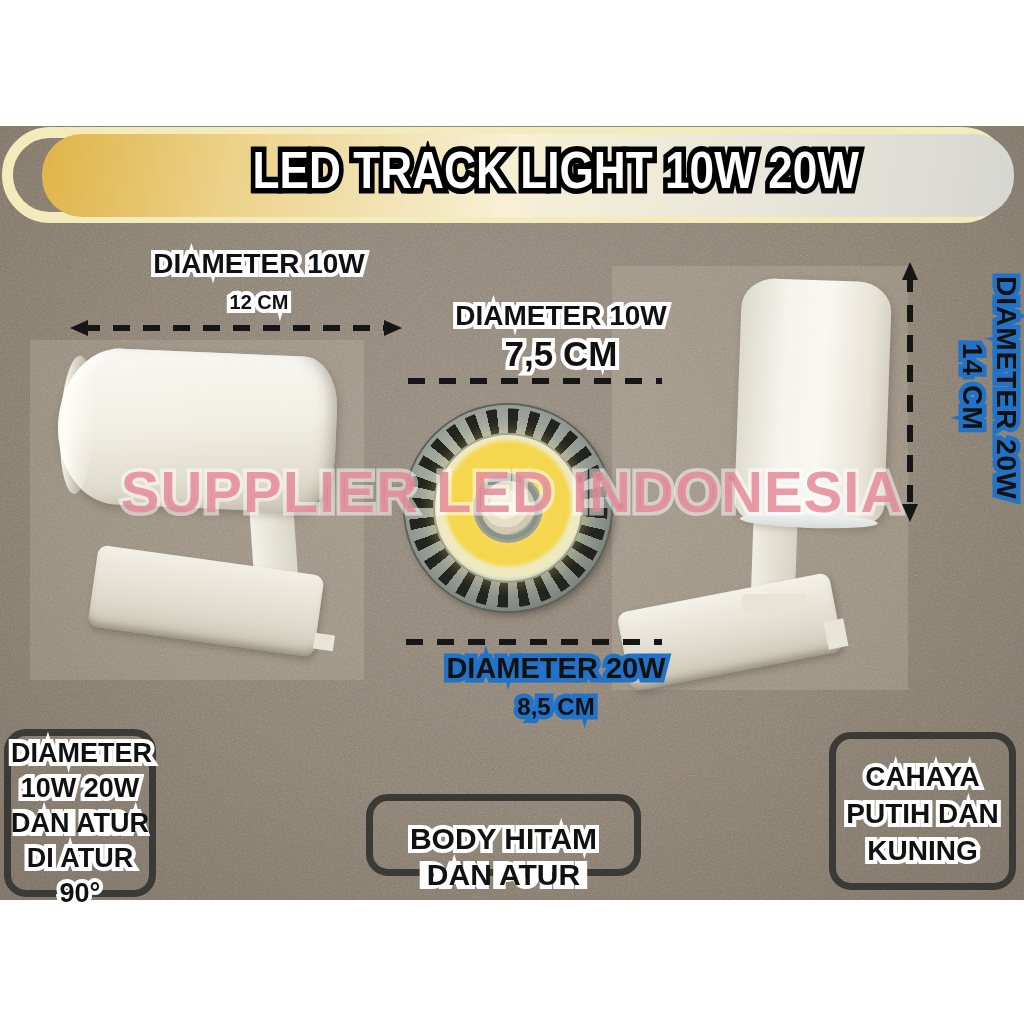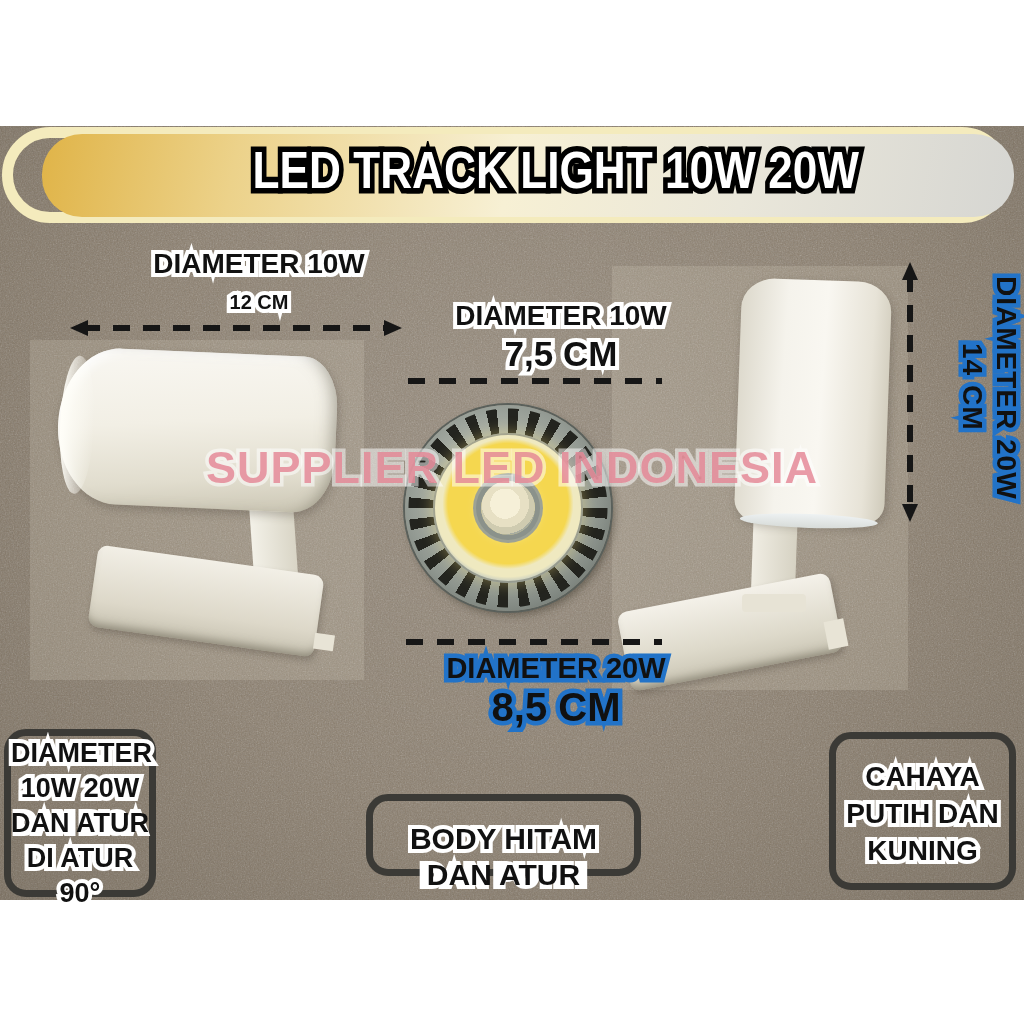--- a/index.html
+++ b/index.html
@@ -42,21 +42,21 @@
   .anno .line { display:block; --fc:#111; --oc:#fff; --ow:8px; }
   .anno-left   { left:80px;  top:246px; width:270px; }
   .anno-left   .l1 { font-size:28px; line-height:36px; }
   .anno-left   .l2 { font-size:20px; line-height:40px; }
   .anno-ctop   { left:380px; top:298px; width:274px; }
   .anno-ctop   .l1 { font-size:28px; line-height:36px; }
   .anno-ctop   .l2 { font-size:35px; line-height:40px; }
   .anno-cbot   { left:372px; top:650px; width:280px; }
   .anno-cbot .line { --oc:#2273c8; --ow:9px; }
   .anno-cbot   .l1 { font-size:29px; line-height:37px; }
-  .anno-cbot   .l2 { font-size:40px; line-height:40px; }
+  .anno-cbot   .l2 { font-size:24px; line-height:40px; }
   .vtext { position:absolute; writing-mode:vertical-rl; --fc:#111; --oc:#2273c8; --ow:9px; font-size:28px; letter-spacing:1px; }
   .anno-right-label { left:946px; top:276px; height:224px; text-align:center; }
   .anno-right-value { left:912px; top:342px; height:90px; text-align:center; }
 
   
   .dashline-h { position:absolute; height:6px;
     background:repeating-linear-gradient(90deg,#161616 0 17px, rgba(0,0,0,0) 17px 31px); }
   .dl-top { left:408px; top:378px; width:210px; }
   .dl-bot { left:406px; top:639px; width:212px; }
   .arrow-h { position:absolute; left:70px; top:320px; width:288px; height:16px; }
@@ -111,22 +111,22 @@
     -webkit-mask:radial-gradient(circle, rgba(0,0,0,0) 0 69px, #000 70px 99px, rgba(0,0,0,0) 100px);
     mask:radial-gradient(circle, rgba(0,0,0,0) 0 69px, #000 70px 99px, rgba(0,0,0,0) 100px); }
   .reflector { position:absolute; left:28px; top:28px; width:150px; height:150px; border-radius:50%;
     background:radial-gradient(circle at 50% 47%, #f2ecd4 0% 13%, #e8e0bd 13% 19%, #f5d74f 26% 55%, #efe9c0 60% 67%, #ccd0c0 71% 84%, #b2b8ab 88% 100%);
     box-shadow:inset 0 0 0 2px rgba(115,120,110,0.6), 0 0 14px 2px rgba(250,225,120,0.35); }
   .led { position:absolute; left:76px; top:76px; width:54px; height:54px; border-radius:50%;
     background:radial-gradient(circle at 45% 42%, #f6f0d8 0% 35%, #e7e0c4 35% 55%, #cfcbb0 55% 70%, #a8ada1 70% 100%);
     box-shadow:0 0 0 5px #8b928b, 0 0 0 8px #9da295, 0 0 12px 3px rgba(255,240,180,0.8); }
 
   
-  .watermark { position:absolute; left:0; top:442px; width:1024px; text-align:center;
-    font-size:45px; letter-spacing:1px; z-index:4; white-space:nowrap;
+  .watermark { position:absolute; left:0; top:458px; width:1024px; text-align:center;
+    font-size:58px; letter-spacing:1px; z-index:4; white-space:nowrap;
     --fc:rgba(219,95,115,0.62); --oc:rgba(255,255,255,0.52); --ow:7px; }
 
   
   .ibox { position:absolute; border:7px solid #3b3a36; border-radius:22px; box-sizing:border-box; text-align:center; z-index:5; }
   .ibox .line { display:block; --fc:#111; --oc:#fff; --ow:8px; }
   .ibox-left   { left:4px;   top:729px; width:152px; height:168px; }
   .ibox-left   .line { font-size:27px; line-height:35px; }
   .ibox-center { left:366px; top:794px; width:275px; height:82px; padding-top:20px; }
   .ibox-center .line { font-size:30px; line-height:36px; }
   .ibox-right  { left:829px; top:732px; width:187px; height:158px; padding-top:19px; }

